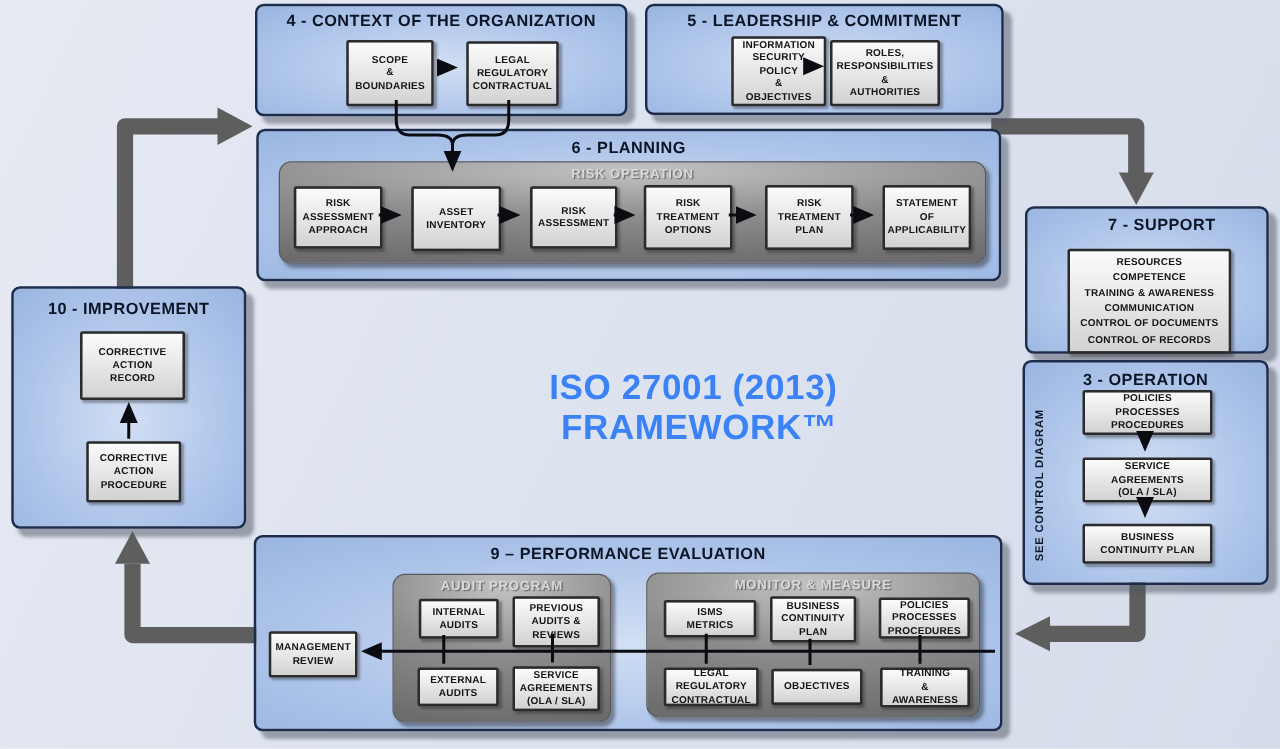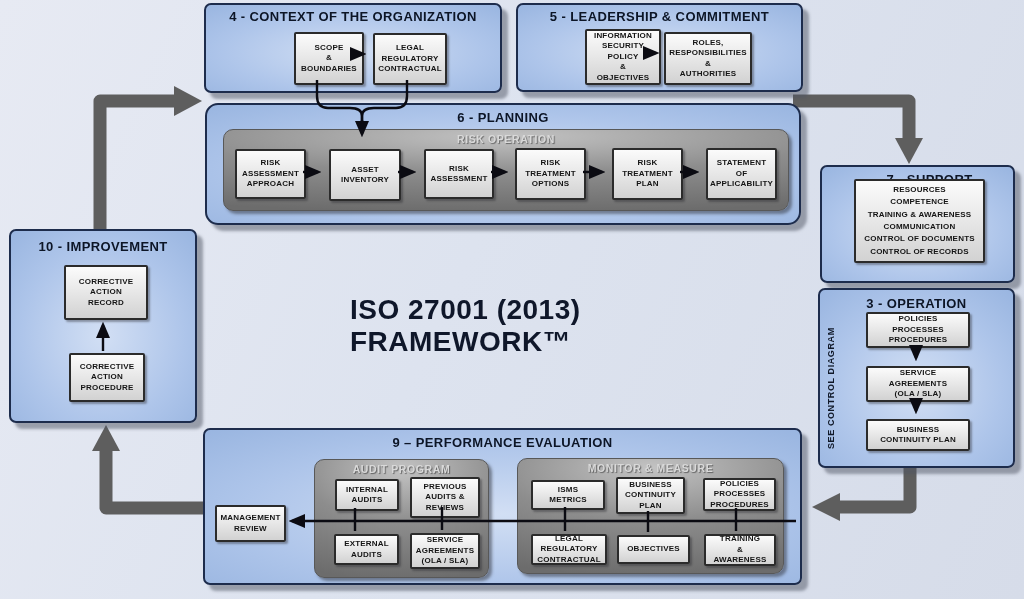--- a/index.html
+++ b/index.html
@@ -36,22 +36,22 @@
     background:radial-gradient(ellipse 120% 95% at 50% 8%, #c3c3c3 0%, #8d8d8d 48%, #6c6c6c 100%);
     border:1px solid #585858; border-radius:10px;
     box-shadow:3px 3px 3px rgba(45,48,55,.5);
   }
   .gpanel-label {
     position:absolute; left:0; right:0; text-align:center;
     font-size:10.5px; font-weight:bold; color:#d9d9d9; letter-spacing:.6px;
     text-shadow:1px 1px 1px rgba(0,0,0,.45);
   }
   .title {
-    position:absolute; left:350px; top:294px; width:320px; text-align:left;
-    font-size:28px; font-weight:bold; color:#0f172a; line-height:1.15; letter-spacing:.5px;
+    position:absolute; left:350px; top:294px; width:320px; text-align:right;
+    font-size:28px; font-weight:bold; color:#3b82f6; line-height:1.15; letter-spacing:.5px;
   }
   .side-label {
     position:absolute; left:3px; top:28px; bottom:8px; width:16px;
     writing-mode:vertical-rl; transform:rotate(180deg);
     display:flex; align-items:center; justify-content:center;
     font-size:9px; font-weight:bold; color:#101828; letter-spacing:.6px;
   }
   .support-lines { font-size:8px; line-height:1.55; }
 </style>
 </head>
@@ -69,42 +69,42 @@
     <g fill="#5e5e5e">
       <polygon points="174,86 174,116 202,101"></polygon>
       <polygon points="895,138 923,138 909,164"></polygon>
       <polygon points="840,493 840,521 812,507"></polygon>
       <polygon points="92,451 120,451 106,425"></polygon>
     </g>
   </svg>
 
   <div class="section" style="left:204px;top:3px;width:298px;height:90px;">
     <div class="sec-header" style="top:4px;">4 - CONTEXT OF THE ORGANIZATION</div>
-    <div class="wbox pre" style="left:88px;top:27px;width:70px;height:53px;">SCOPE
+    <div class="wbox pre" style="left:71px;top:27px;width:70px;height:53px;">SCOPE
 &amp;
 BOUNDARIES</div>
     <div class="wbox pre" style="left:167px;top:28px;width:74px;height:52px;">LEGAL
 REGULATORY
 CONTRACTUAL</div>
   </div>
 
   <div class="section" style="left:516px;top:3px;width:287px;height:89px;">
     <div class="sec-header" style="top:4px;">5 - LEADERSHIP &amp; COMMITMENT</div>
     <div class="wbox pre" style="left:53px;top:24px;width:76px;height:56px;margin-left:14px;">INFORMATION
 SECURITY
 POLICY
 &amp;
 OBJECTIVES</div>
     <div class="wbox pre" style="left:146px;top:27px;width:88px;height:53px;">ROLES,
 RESPONSIBILITIES
 &amp;
 AUTHORITIES</div>
   </div>
 
-  <div class="section" style="left:205px;top:103px;width:596px;height:122px;border-radius:13px;">
+  <div class="section" style="left:205px;top:103px;width:596px;height:122px;">
     <div class="sec-header" style="top:5px;">6 - PLANNING</div>
     <div class="gpanel" style="left:16px;top:24px;width:566px;height:82px;">
       <div class="gpanel-label" style="top:3px;">RISK OPERATION</div>
       <div class="wbox pre" style="left:11px;top:19px;width:71px;height:50px;">RISK
 ASSESSMENT
 APPROACH</div>
       <div class="wbox pre" style="left:105px;top:19px;width:72px;height:52px;">ASSET
 INVENTORY</div>
       <div class="wbox pre" style="left:200px;top:19px;width:70px;height:50px;">RISK
 ASSESSMENT</div>
@@ -115,21 +115,21 @@
 TREATMENT
 PLAN</div>
       <div class="wbox pre" style="left:482px;top:18px;width:71px;height:52px;">STATEMENT
 OF
 APPLICABILITY</div>
     </div>
   </div>
 
   <div class="section" style="left:820px;top:165px;width:195px;height:118px;">
     <div class="sec-header" style="top:5px;padding-left:24px;">7 - SUPPORT</div>
-    <div class="wbox pre support-lines" style="left:32px;top:12px;width:131px;height:84px;">RESOURCES
+    <div class="wbox pre support-lines" style="left:32px;top:32px;width:131px;height:84px;">RESOURCES
 COMPETENCE
 TRAINING &amp; AWARENESS
 COMMUNICATION
 CONTROL OF DOCUMENTS
 CONTROL OF RECORDS</div>
   </div>
 
   <div class="section" style="left:818px;top:288px;width:197px;height:180px;">
     <div class="sec-header" style="top:6px;">3 - OPERATION</div>
     <div class="side-label">SEE CONTROL DIAGRAM</div>

